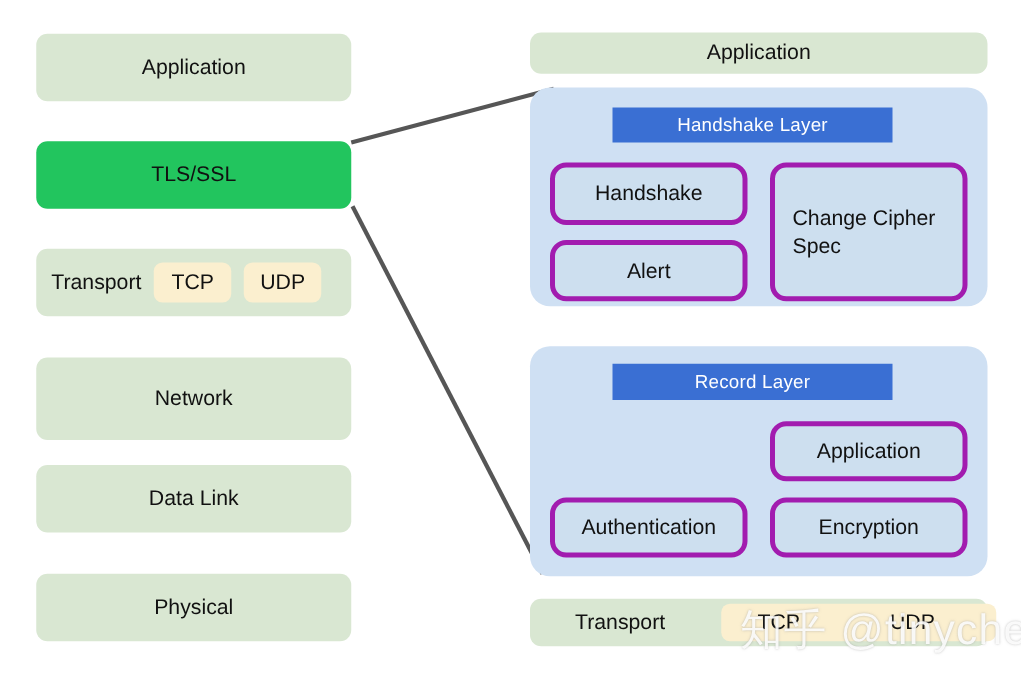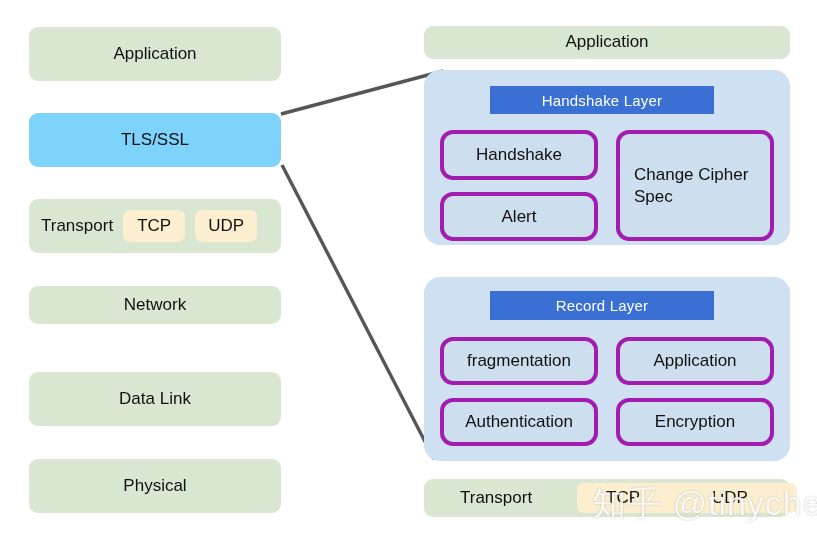--- a/index.html
+++ b/index.html
@@ -32,21 +32,21 @@
     line-height: 1.2;
   }
 
   .stack-box {
     background: #d9e7d2;
     border-radius: 9px;
     font-size: 17px;
   }
 
   .tls-box {
-    background: #7dd3fc;
+    background: #22c55e;
     border-radius: 9px;
     font-size: 17px;
   }
 
   
   .transport-row {
     background: #d9e7d2;
     border-radius: 9px;
     display: flex;
     align-items: center;
@@ -186,21 +186,21 @@
   <div class="box transport-row" style="left:29px; top:199px; width:252px; height:54px;">
     <span class="transport-label">Transport</span>
     <span class="pill" style="width:62px;">
       <span>TCP</span>
     </span>
     <span class="pill" style="width:62px;">
       <span>UDP</span>
     </span>
   </div>
 
-  <div class="box stack-box" style="left:29px; top:286px; width:252px; height:38px;">
+  <div class="box stack-box" style="left:29px; top:286px; width:252px; height:66px;">
     <span>Network</span>
   </div>
 
   <div class="box stack-box" style="left:29px; top:372px; width:252px; height:54px;">
     <span>Data Link</span>
   </div>
 
   <div class="box stack-box" style="left:29px; top:459px; width:252px; height:54px;">
     <span>Physical</span>
   </div>
@@ -221,23 +221,20 @@
     <span>Change Cipher Spec</span>
   </div>
   <div class="sub-box" style="left:440px; top:192px; width:158px; height:49px;">
     <span>Alert</span>
   </div>
 
   <div class="panel" style="left:424px; top:277px; width:366px; height:184px;">
   </div>
   <div class="layer-header" style="left:490px; top:291px; width:224px; height:29px;">
     <span>Record Layer</span>
-  </div>
-  <div class="sub-box" style="left:440px; top:337px; width:158px; height:48px;">
-    <span>fragmentation</span>
   </div>
   <div class="sub-box" style="left:616px; top:337px; width:158px; height:48px;">
     <span>Application</span>
   </div>
   <div class="sub-box" style="left:440px; top:398px; width:158px; height:48px;">
     <span>Authentication</span>
   </div>
   <div class="sub-box" style="left:616px; top:398px; width:158px; height:48px;">
     <span>Encryption</span>
   </div>

